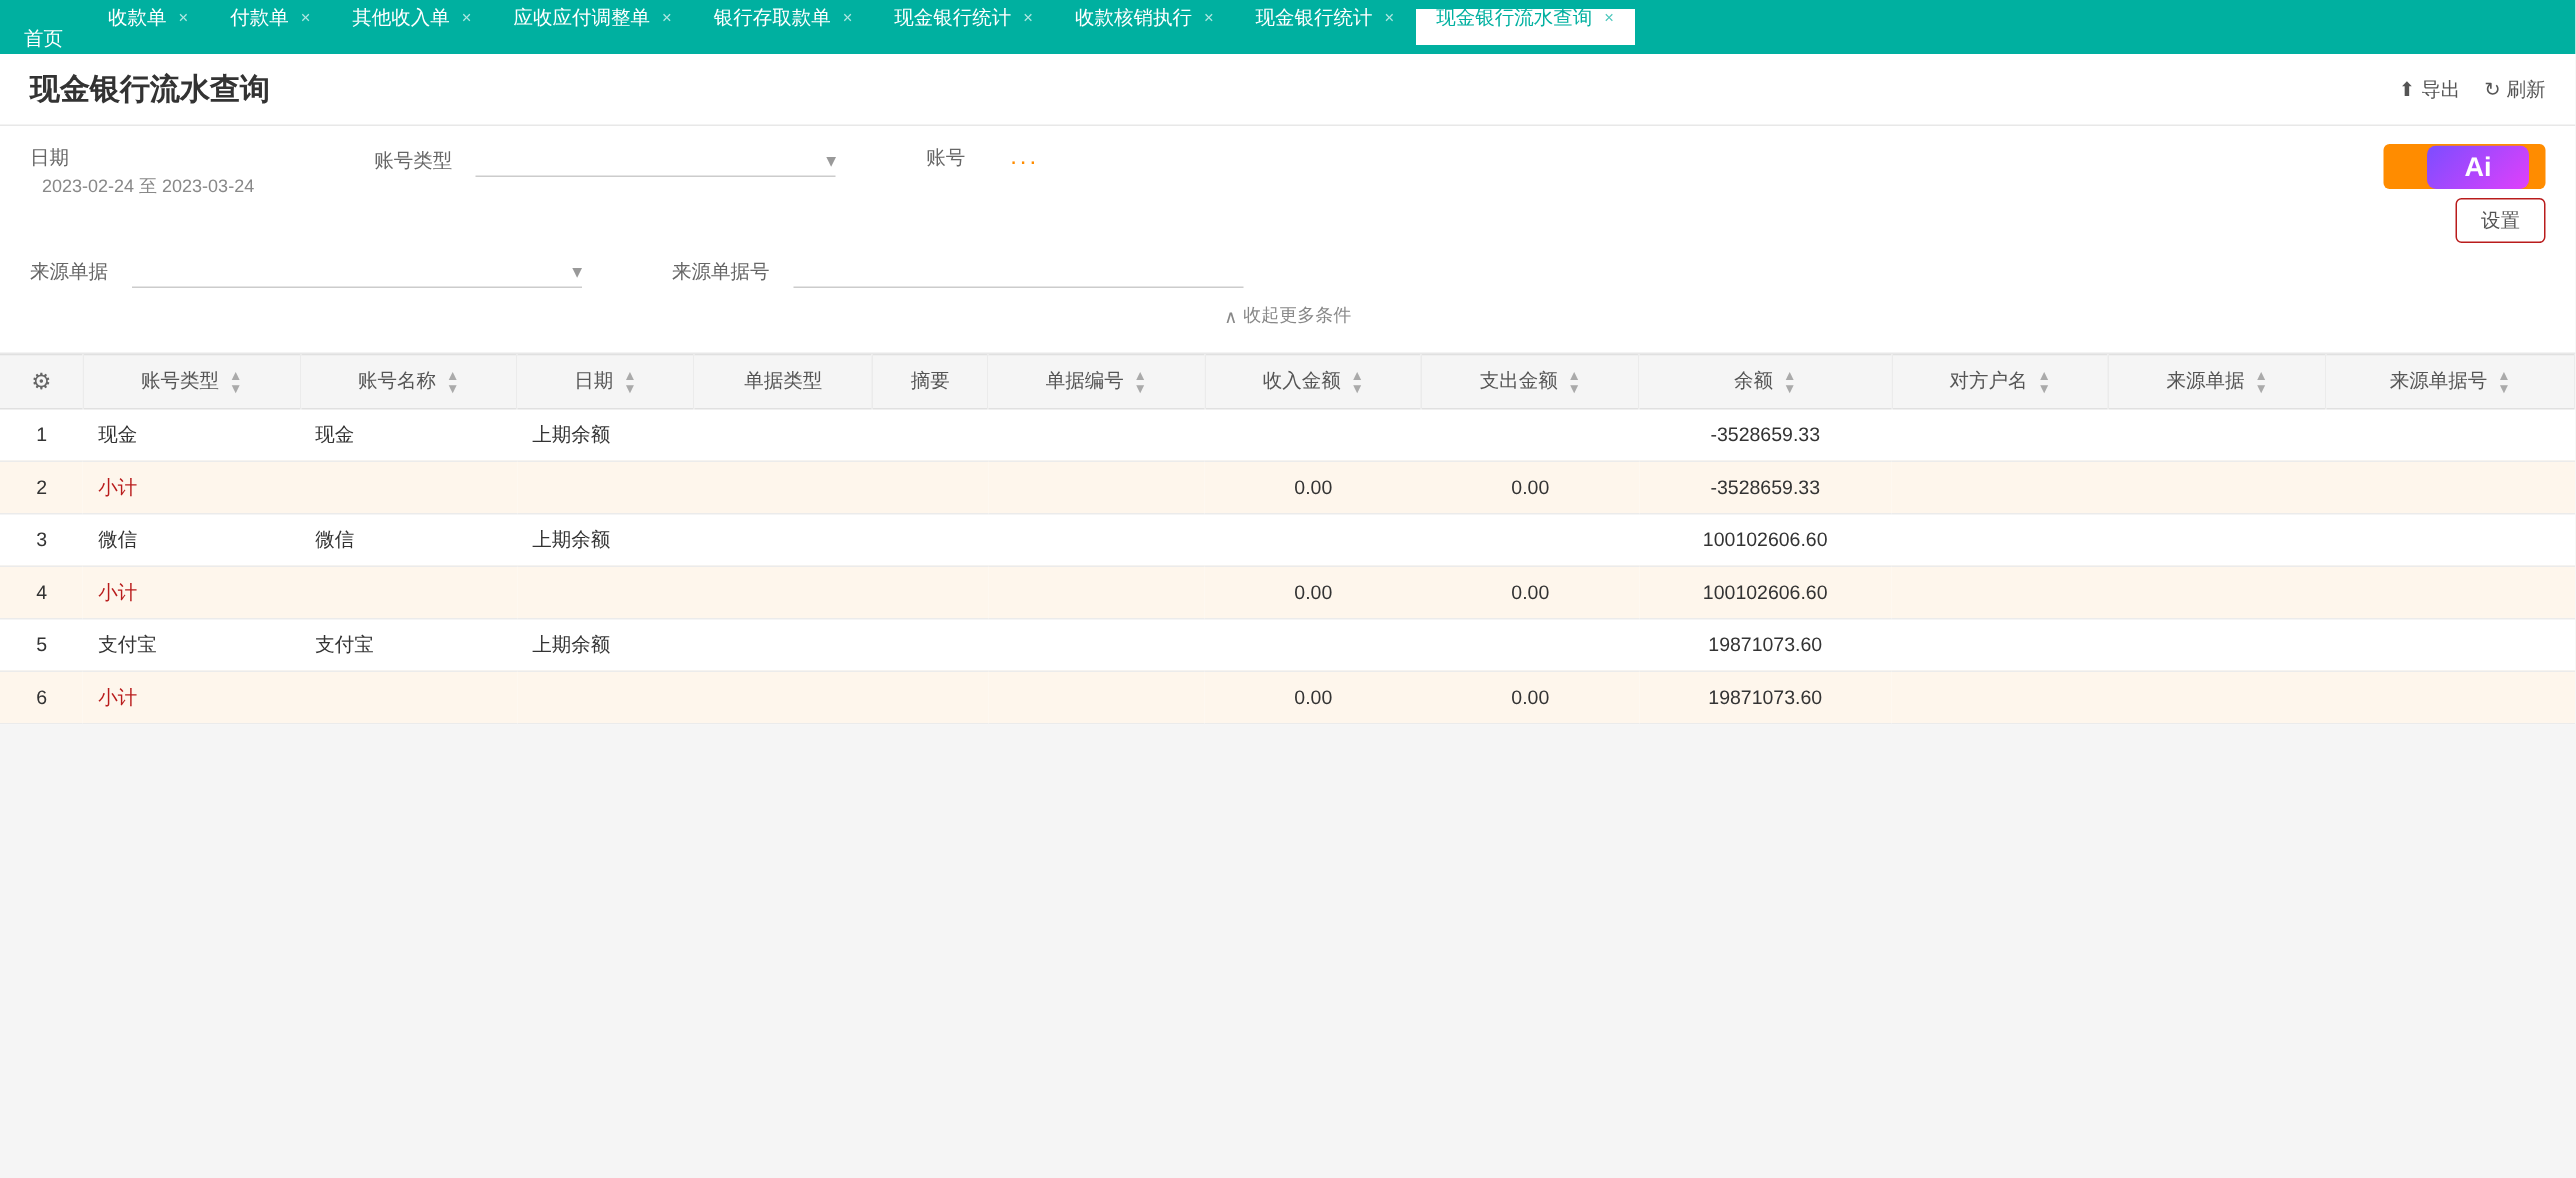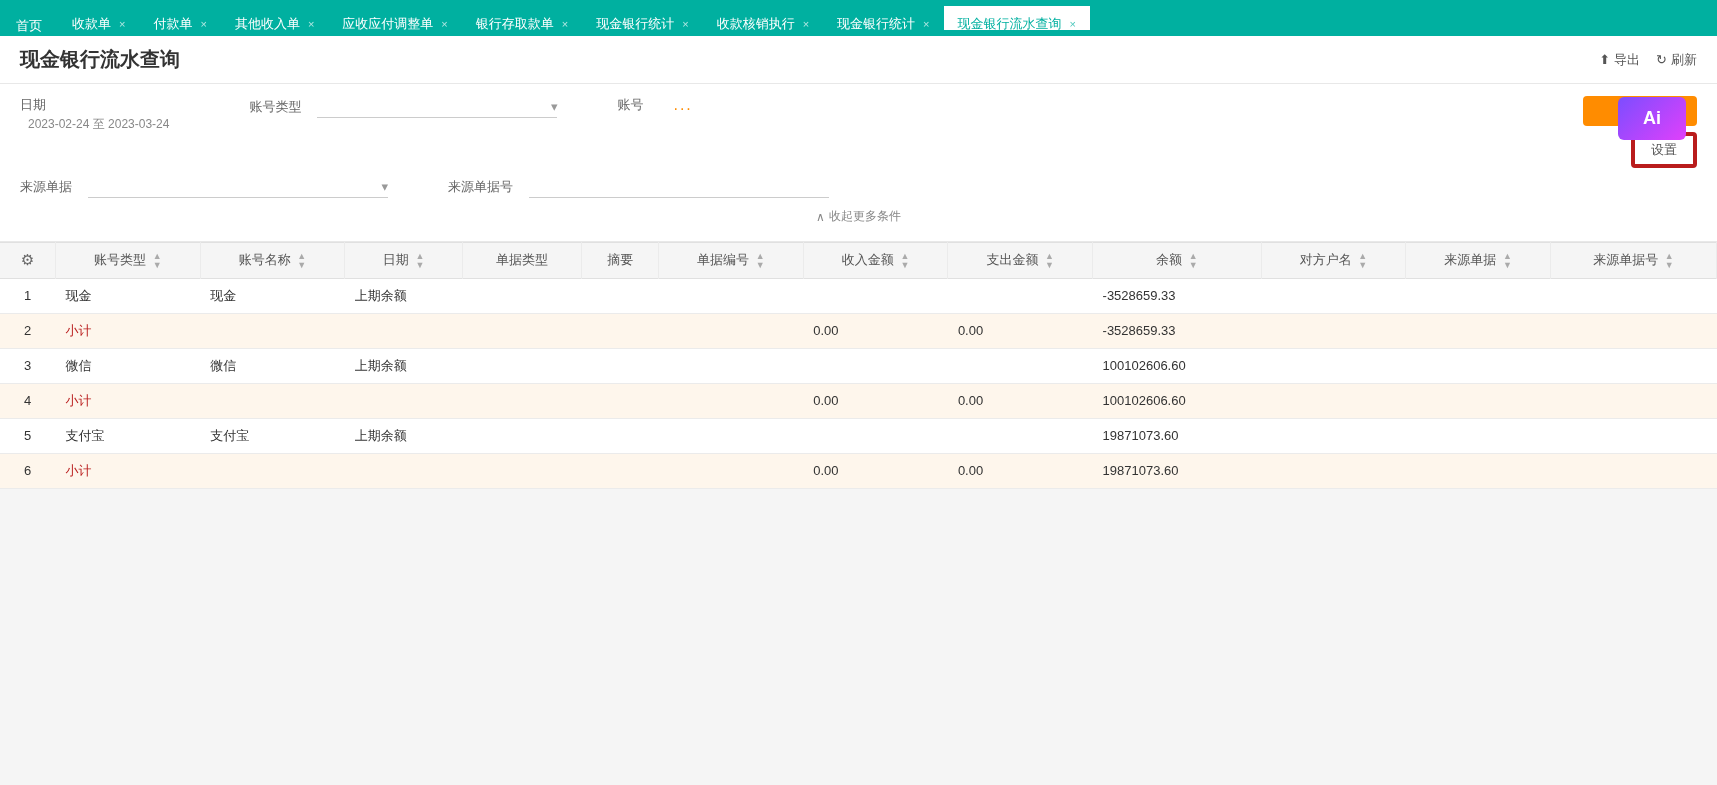--- a/index.html
+++ b/index.html
@@ -16,21 +16,21 @@
     }
     .nav-item {
       padding: 0 14px;
       height: 24px;
       line-height: 36px;
       color: #fff;
       font-size: 13px;
       cursor: pointer;
       white-space: nowrap;
       display: flex;
-      align-items: flex-start;
+      align-items: flex-end;
       gap: 4px;
     }
     .nav-item.active {
       background: #fff;
       color: #00b0a0;
     }
     .nav-item .close-x {
       font-size: 11px;
       margin-left: 4px;
       opacity: 0.7;
@@ -132,21 +132,21 @@
       color: #fff;
       border: none;
       padding: 6px 20px;
       border-radius: 4px;
       cursor: pointer;
       font-size: 13px;
     }
     .btn-settings {
       background: #fff;
       color: #555;
-      border: 4px solid #b91c1c;
+      border: 1px solid #b91c1c;
       padding: 5px 16px;
       border-radius: 4px;
       cursor: pointer;
       font-size: 13px;
       margin-left: 48px;
     }
     .collapse-bar {
       text-align: center;
       padding: 4px 0 8px 0;
       color: #888;
@@ -202,34 +202,34 @@
     }
     tbody tr.subtotal {
       background: #fef6ec;
     }
     tbody td {
       padding: 8px 10px;
       color: #333;
       white-space: nowrap;
     }
     .td-center { text-align: center; }
-    .td-right { text-align: left; }
+    .td-right { text-align: center; }
     .td-orange { color: #b91c1c; }
 
     
     .ai-badge {
       position: fixed;
       top: 97px;
       right: 31px;
       background: linear-gradient(135deg, #7c4dff, #e040fb);
       color: #fff;
       font-size: 18px;
       font-weight: bold;
       width: 68px;
-      height: 43px;
+      height: 29px;
       border-radius: 6px;
       display: flex;
       align-items: center;
       justify-content: center;
       cursor: pointer;
       z-index: 100;
     }
     .ellipsis-btn {
       color: #ff8c00;
       font-size: 16px;

